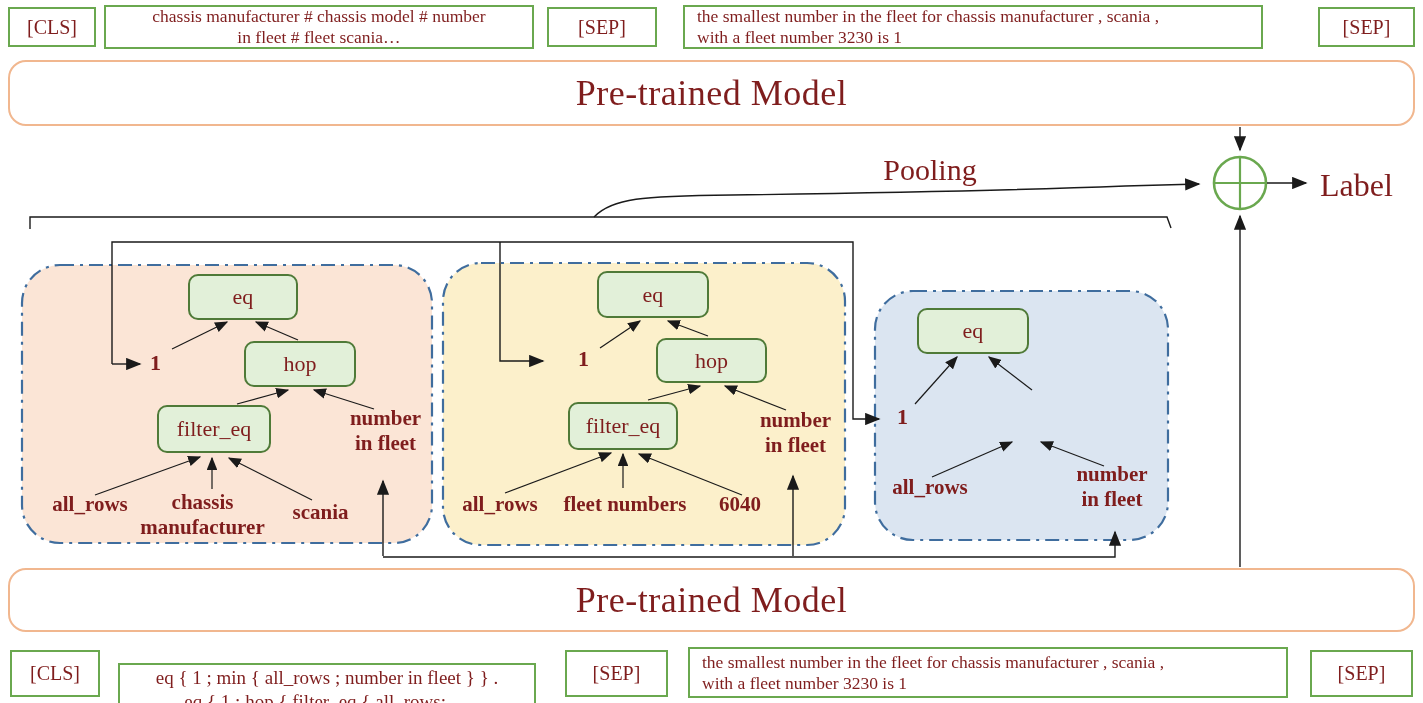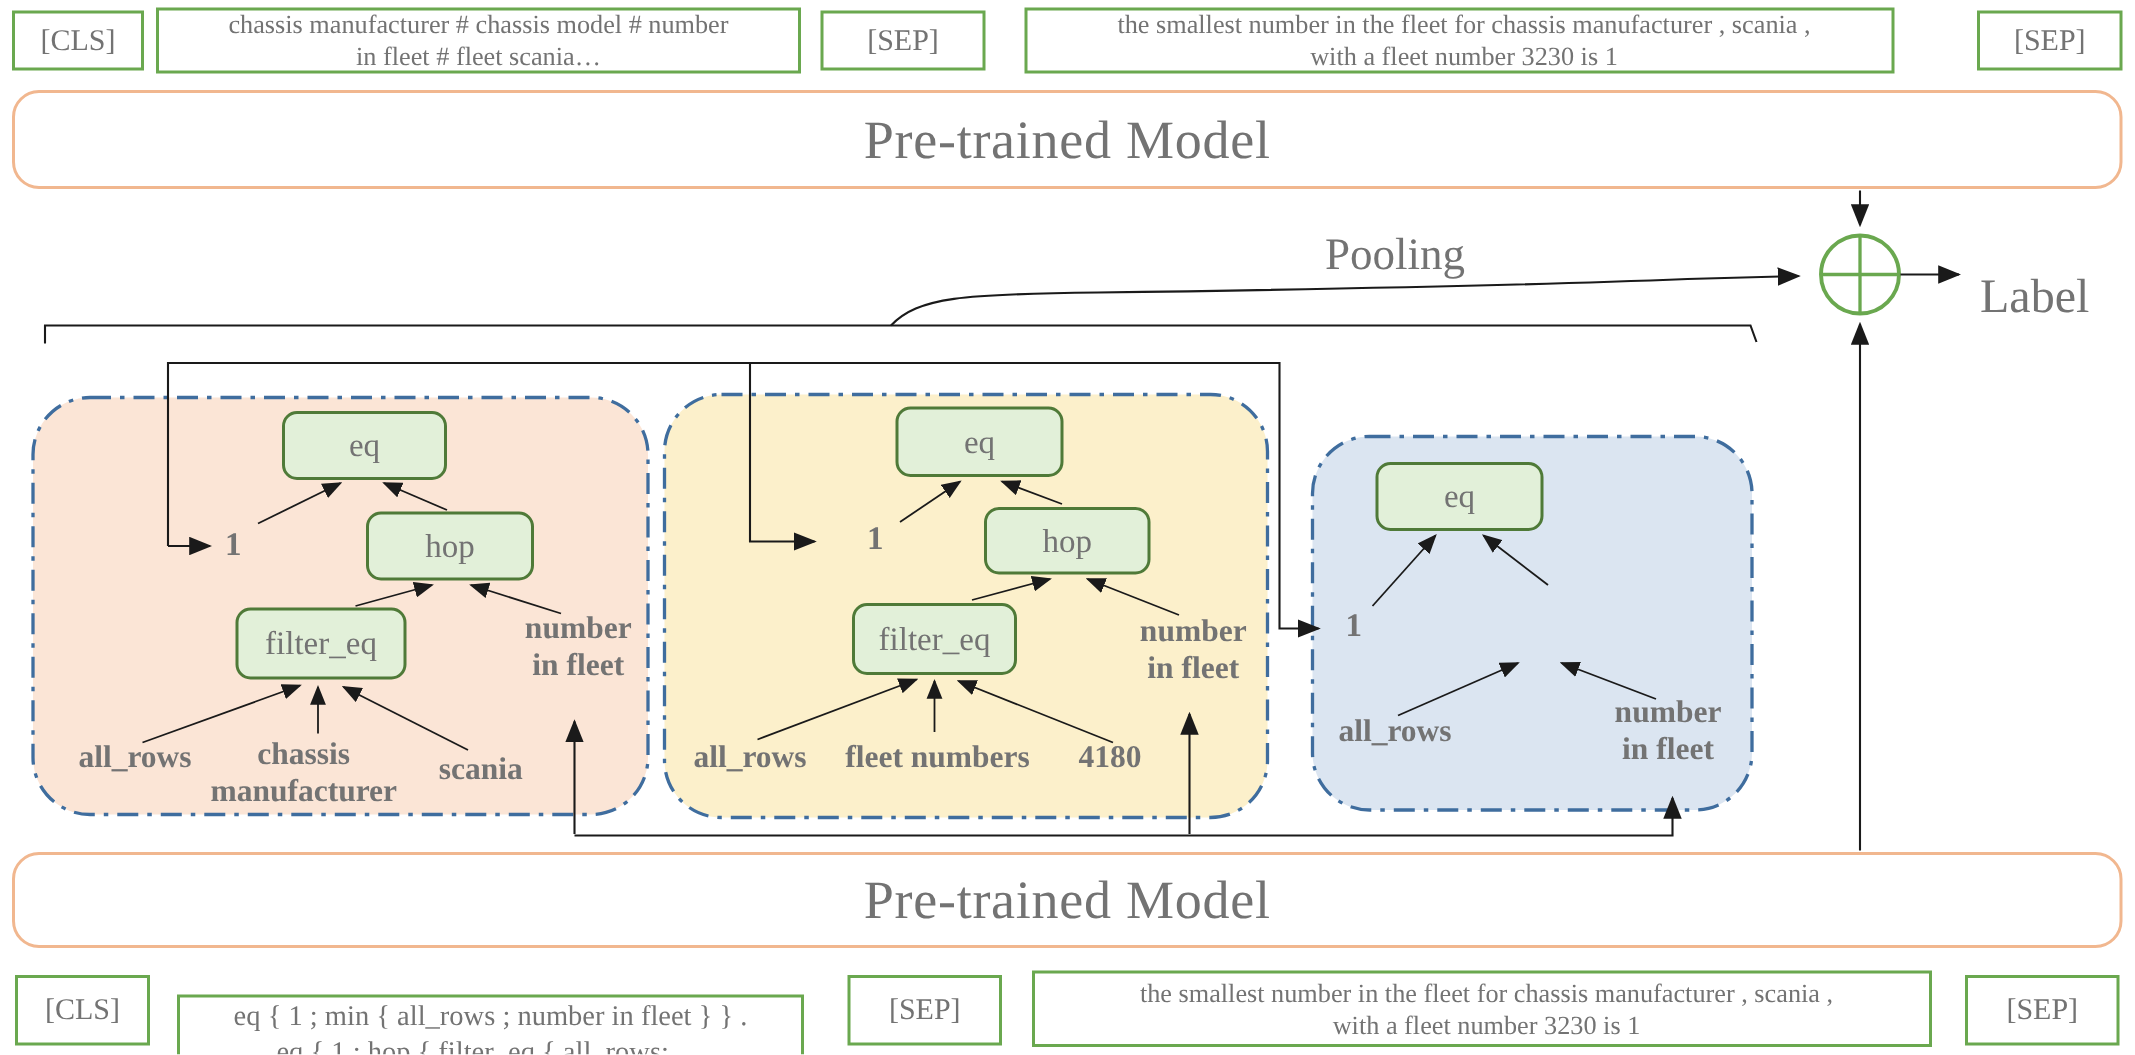--- a/index.html
+++ b/index.html
@@ -1,32 +1,32 @@
 <!DOCTYPE html>
 <html style="--token-border: #6aa84f; --bar-border: #f1b78f; --node-fill: #e2f0d9; --node-border: #4f7a38;"><head>
 <meta charset="utf-8">
 <style>
   html,body{margin:0;padding:0;background:#ffffff;}
   .canvas{
     position:relative;width:1423px;height:703px;background:#fff;overflow:hidden;
-    font-family:"Liberation Serif","DejaVu Serif",serif;color:#737373;
+    font-family:"Liberation Serif","DejaVu Serif",serif;color:#7f1d1d;
   }
   .abs{position:absolute;box-sizing:border-box;}
   svg.layer{position:absolute;left:0;top:0;width:1423px;height:703px;}
   .tok{
     background:#fff;border:2px solid var(--token-border,#6aa84f);
     display:flex;align-items:center;justify-content:center;text-align:center;
     font-size:20px;
   }
   .txtbox{
     background:#fff;border:2px solid var(--token-border,#6aa84f);
     font-size:17.5px;line-height:21px;display:flex;flex-direction:column;justify-content:center;
   }
   .txtbox.center{text-align:center;}
-  .txtbox.left{text-align:center;padding-left:12px;padding-right:6px;}
+  .txtbox.left{text-align:left;padding-left:12px;padding-right:6px;}
   .bar{
     background:#fff;border:2.5px solid var(--bar-border,#f1b78f);border-radius:18px;
     display:flex;align-items:center;justify-content:center;
     font-size:36px;letter-spacing:.5px;
   }
   .node{
     background:var(--node-fill,#e2f0d9);border:2px solid var(--node-border,#4f7a38);
     border-radius:10px;display:flex;align-items:center;justify-content:center;
     font-size:22px;
   }
@@ -118,21 +118,21 @@
     </div>
 
   <div class="abs bar" style="left:8px;top:60px;width:1407px;height:66px;">
       <span>Pre-trained Model</span>
     </div>
   <div class="abs bar" style="left:8px;top:568px;width:1407px;height:64px;">
       <span>Pre-trained Model</span>
     </div>
 
   <div class="abs flabel" style="left:855px;top:153px;width:150px;text-align:center;"><span>Pooling</span></div>
-  <div class="abs" style="left:1320px;top:179px;font-size:32px;"><span>Label</span></div>
+  <div class="abs" style="left:1320px;top:167px;font-size:32px;"><span>Label</span></div>
 
   <div class="abs node" style="left:188px;top:274px;width:110px;height:46px;">
       <span>eq</span>
     </div>
   <div class="abs one" style="left:150px;top:350px;"><span>1</span></div>
   <div class="abs node" style="left:244px;top:341px;width:112px;height:46px;">
       <span>hop</span>
     </div>
   <div class="abs node" style="left:157px;top:405px;width:114px;height:48px;">
       <span>filter_eq</span>
@@ -157,21 +157,21 @@
     </div>
   <div class="abs node" style="left:568px;top:402px;width:110px;height:48px;">
       <span>filter_eq</span>
     </div>
   <div class="abs leaf" style="left:748px;top:408px;width:95px;">
     <span style="display:block">number</span>
     <span style="display:block">in fleet</span>
   </div>
   <div class="abs leaf" style="left:450px;top:492px;width:100px;"><span>all_rows</span></div>
   <div class="abs leaf" style="left:555px;top:492px;width:140px;"><span>fleet numbers</span></div>
-  <div class="abs leaf" style="left:705px;top:492px;width:70px;"><span>4180</span></div>
+  <div class="abs leaf" style="left:705px;top:492px;width:70px;"><span>6040</span></div>
 
   <div class="abs node" style="left:917px;top:308px;width:112px;height:46px;">
       <span>eq</span>
     </div>
   <div class="abs one" style="left:897px;top:404px;"><span>1</span></div>
   <div class="abs leaf" style="left:880px;top:475px;width:100px;"><span>all_rows</span></div>
   <div class="abs leaf" style="left:1062px;top:462px;width:100px;">
     <span style="display:block">number</span>
     <span style="display:block">in fleet</span>
   </div>

